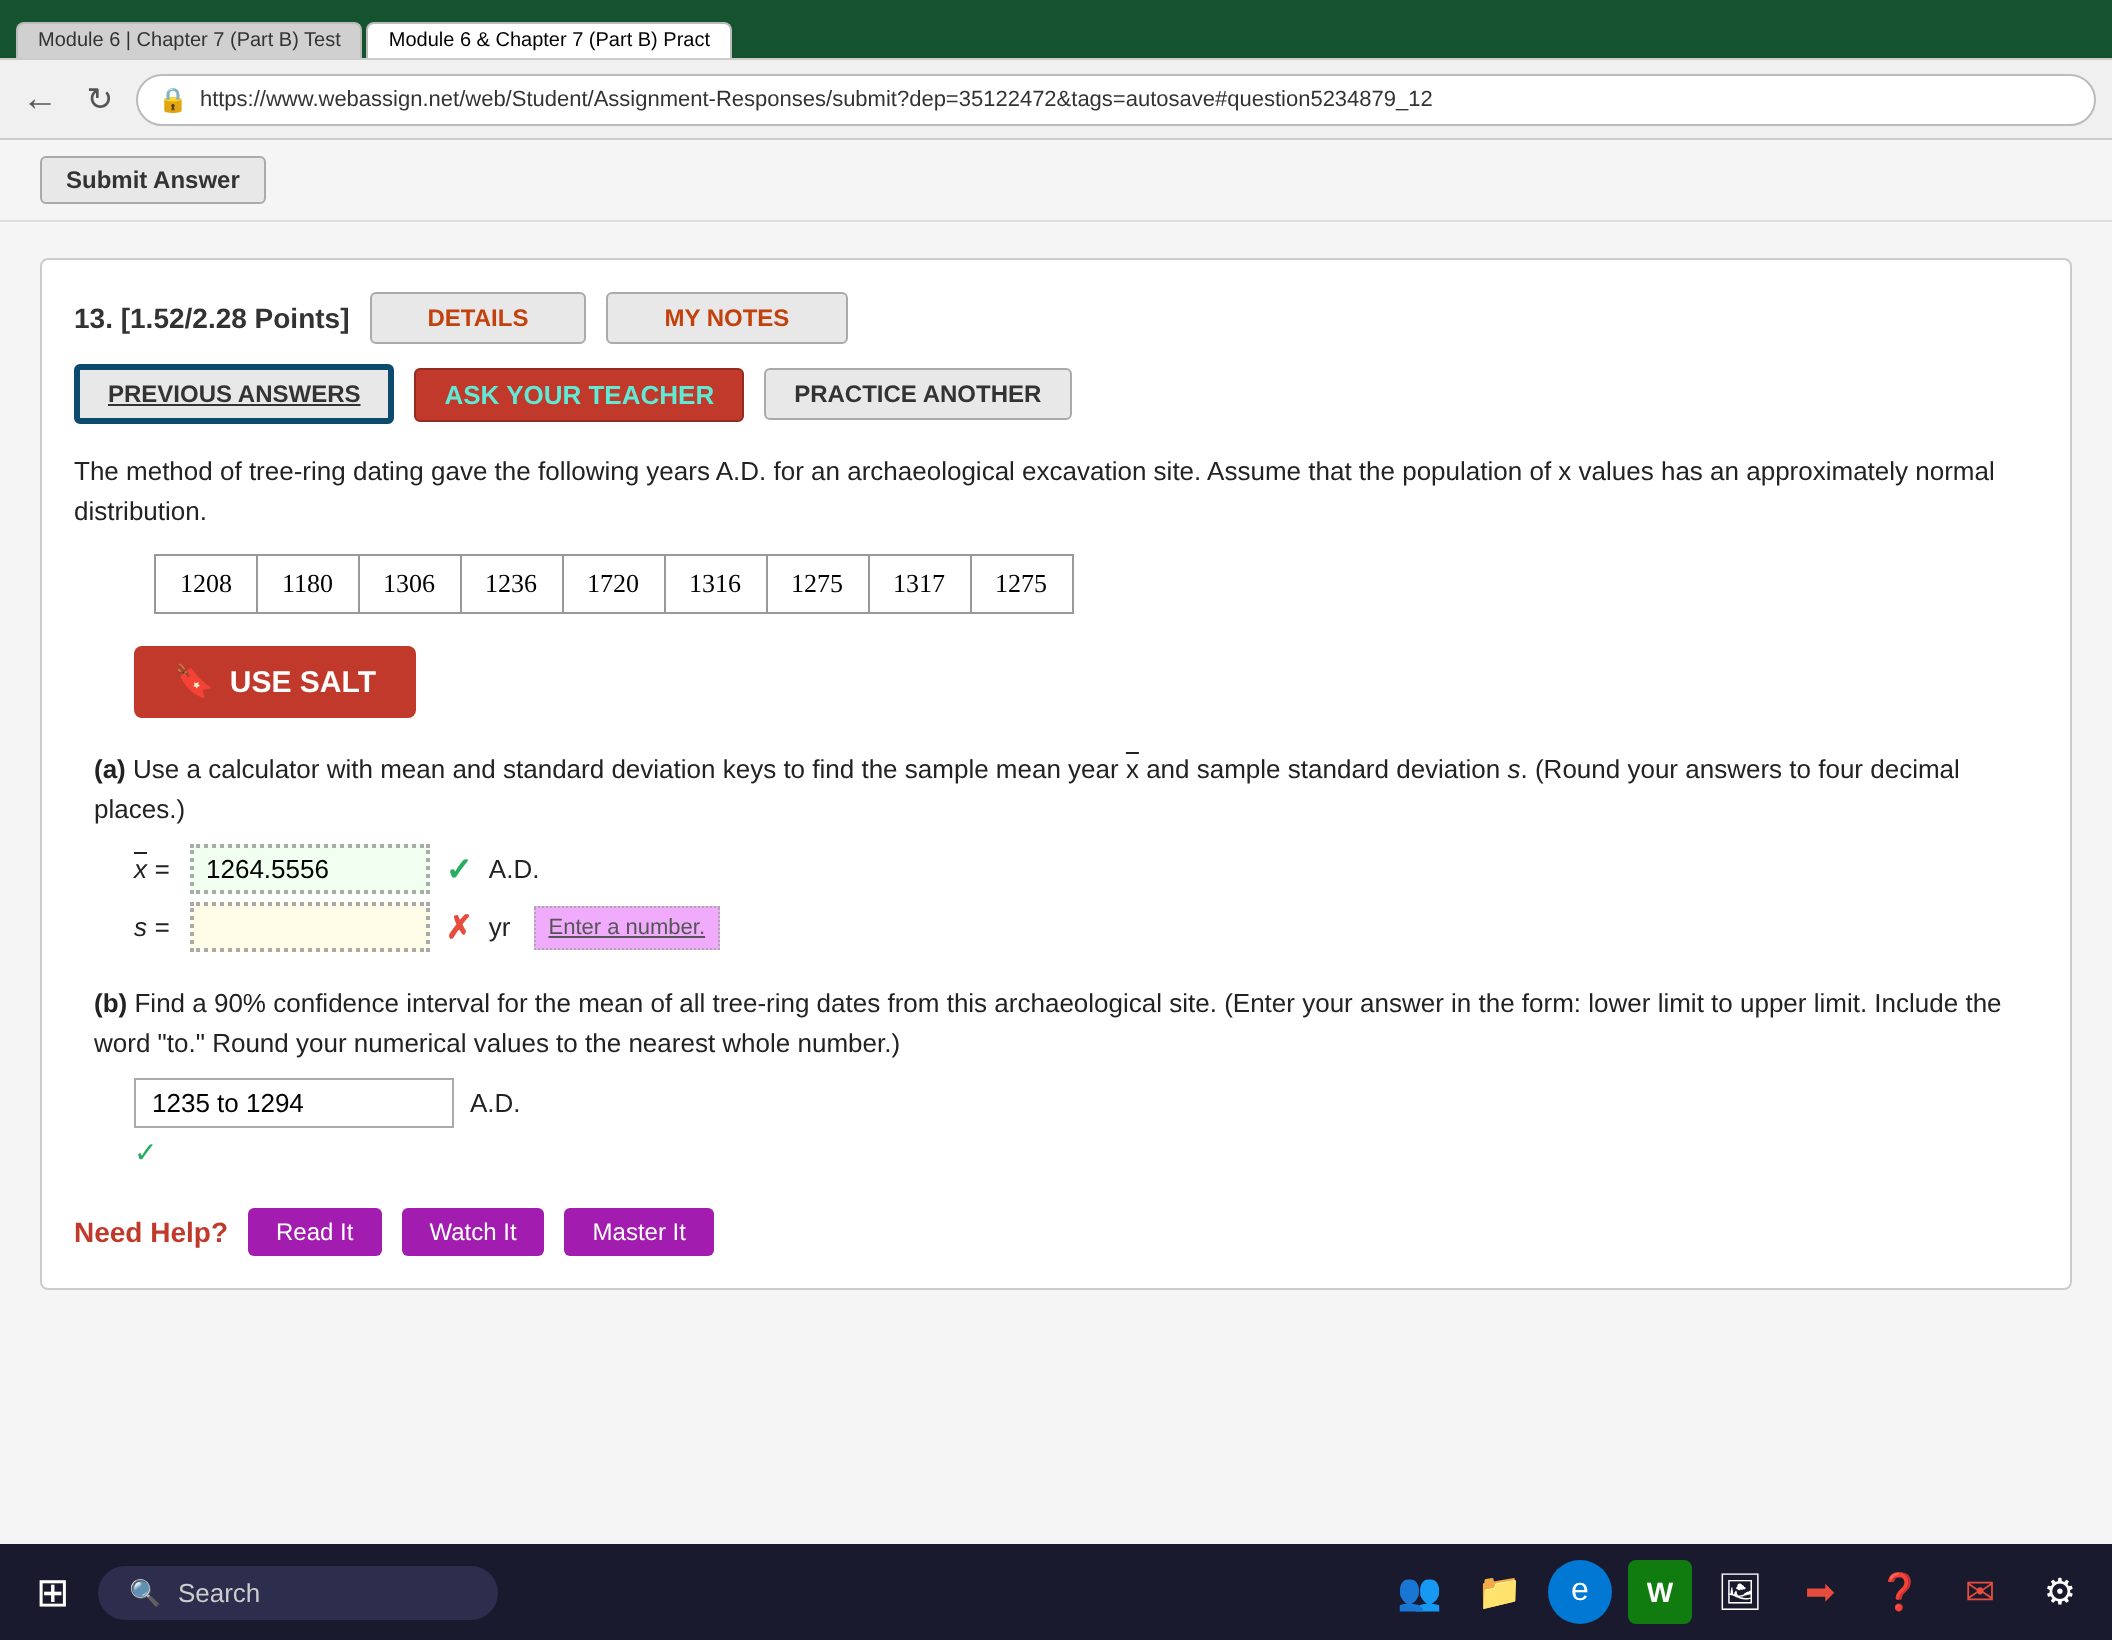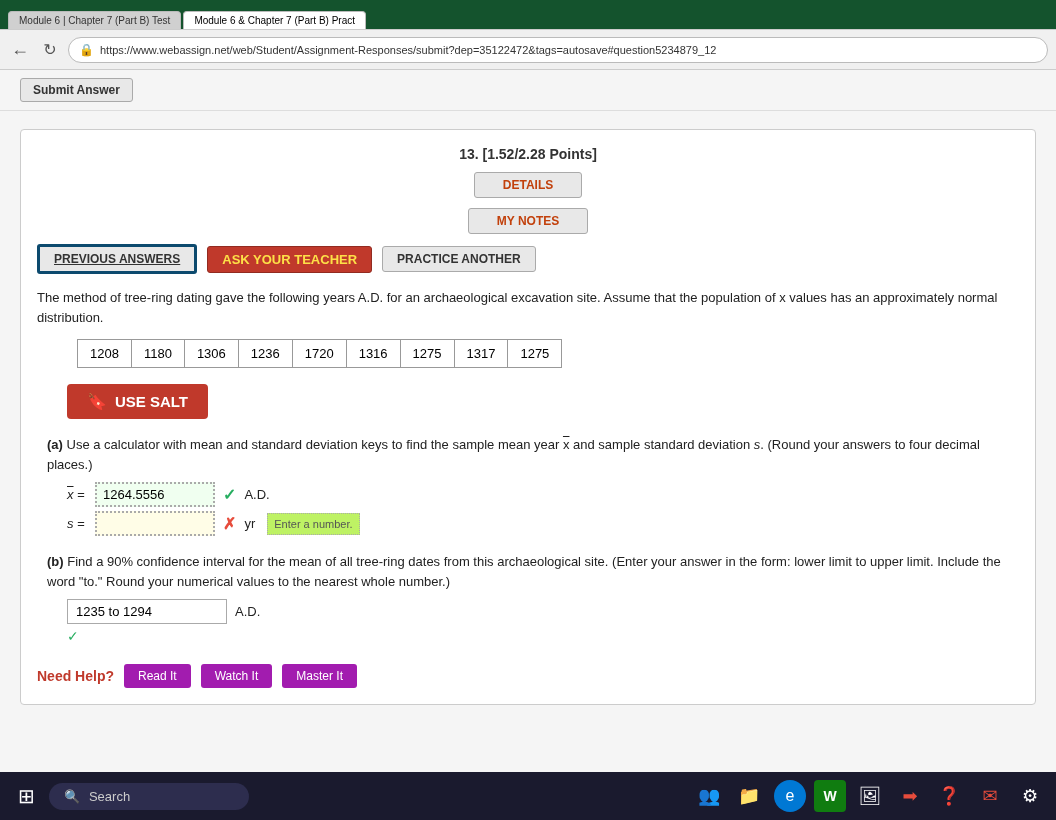--- a/index.html
+++ b/index.html
@@ -114,21 +114,20 @@
       margin-top: 8px;
     }
 
     
     .question-header {
       display: flex;
       align-items: center;
       gap: 10px;
       margin-bottom: 10px;
       flex-wrap: wrap;
-      flex-direction: column;
     }
     .question-number {
       font-weight: bold;
       font-size: 14px;
       color: #333;
     }
     .btn-details, .btn-my-notes {
       background: #e8e8e8;
       border: 1px solid #aaa;
       border-radius: 3px;
@@ -157,21 +156,21 @@
       text-decoration: underline;
     }
     .btn-ask-teacher {
       background: #c0392b;
       border: 1px solid #922b21;
       border-radius: 3px;
       padding: 5px 14px;
       font-size: 13px;
       cursor: pointer;
       font-weight: bold;
-      color: #fde047;
+      color: #5eead4;
     }
     .btn-practice-another {
       background: #e8e8e8;
       border: 1px solid #aaa;
       border-radius: 3px;
       padding: 5px 14px;
       font-size: 12px;
       cursor: pointer;
       font-weight: bold;
       color: #333;
@@ -182,20 +181,21 @@
       font-size: 13px;
       color: #222;
       line-height: 1.5;
       margin-bottom: 12px;
     }
 
     
     .data-table {
       border-collapse: collapse;
       margin: 10px 0 16px 40px;
+      font-family: Liberation Serif, serif;
     }
     .data-table td {
       border: 1px solid #999;
       padding: 6px 12px;
       font-size: 13px;
       text-align: center;
       min-width: 50px;
     }
 
     
@@ -260,26 +260,27 @@
     .cross-icon {
       color: #e74c3c;
       font-size: 16px;
       font-weight: bold;
     }
     .unit-label {
       font-size: 13px;
       color: #222;
     }
     .tooltip-hint {
-      background: #bef264;
+      background: #f0abfc;
       border: 1px dotted #aaa;
       padding: 4px 6px;
       font-size: 11px;
       color: #555;
       margin-left: 4px;
+      text-decoration: underline;
     }
 
     
     .confidence-input {
       border: 1px solid #aaa;
       padding: 4px 8px;
       font-size: 13px;
       width: 160px;
       background: white;
     }

